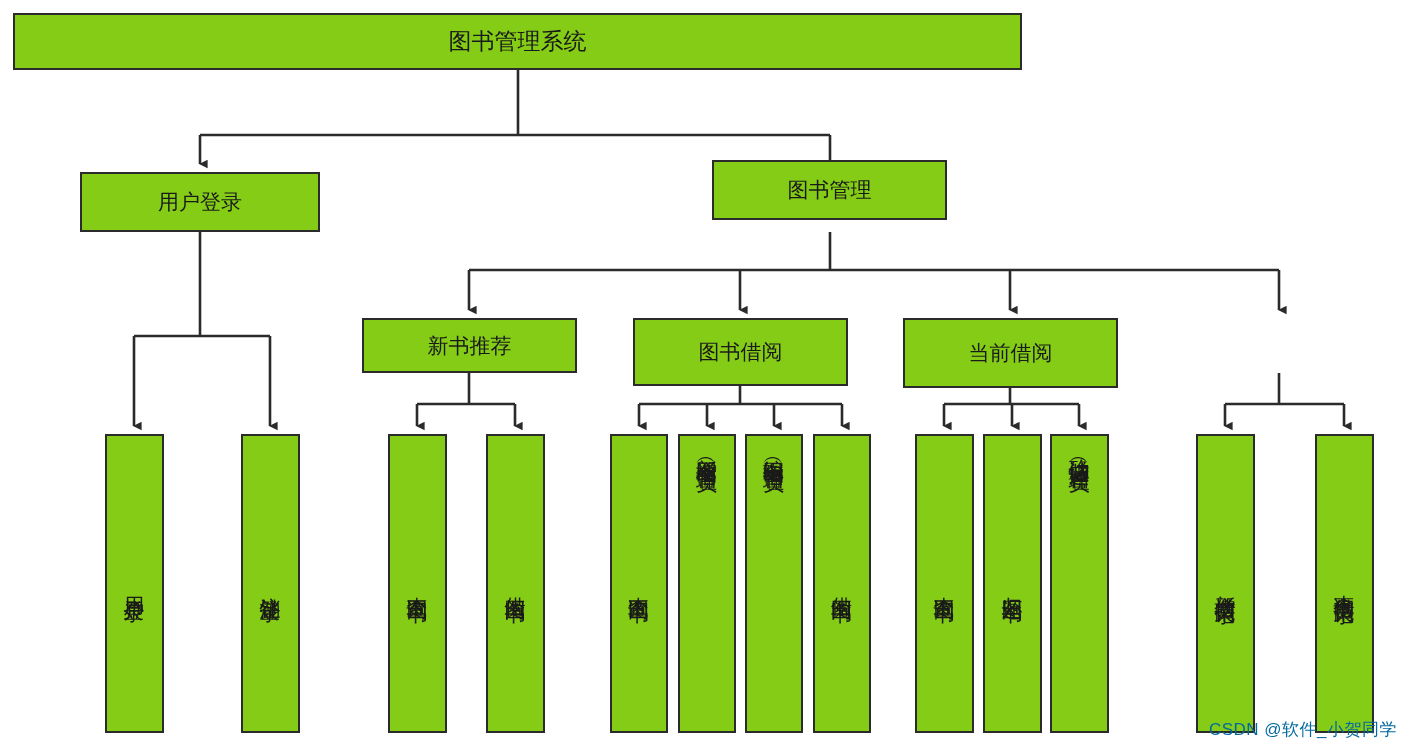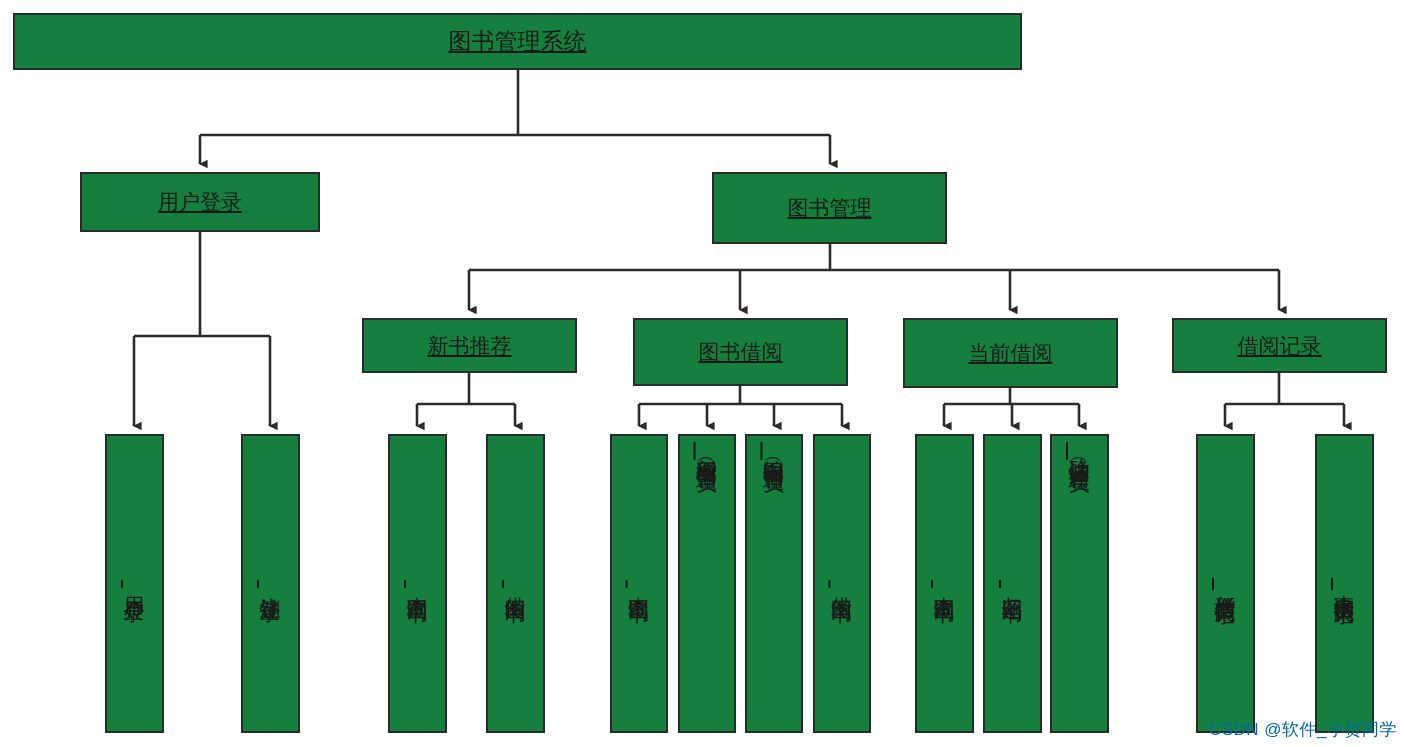--- a/index.html
+++ b/index.html
@@ -21,26 +21,25 @@
     position: absolute;
     left: 0;
     top: 0;
     width: 1405px;
     height: 747px;
   }
   .node {
     position: absolute;
     box-sizing: border-box;
     border: 2px solid #2b2b2b;
-    background: #15803d;
+    background: #84cc16;
     display: flex;
     align-items: center;
     justify-content: center;
     color: #1a1a1a;
-    text-decoration: underline;
   }
   .node.root {
     font-size: 23px;
   }
   .node.level1 {
     font-size: 21px;
   }
   .node.level2 {
     font-size: 21px;
   }
@@ -128,35 +127,32 @@
     </g>
   </svg>
 
   <div class="node root" style="left:13px; top:13px; width:1009px; height:57px;">
     <span>图书管理系统</span>
   </div>
 
   <div class="node level1" style="left:80px; top:172px; width:240px; height:60px;">
     <span>用户登录</span>
   </div>
-  <div class="node level1" style="left:712px; top:172px; width:235px; height:72px;">
+  <div class="node level1" style="left:712px; top:160px; width:235px; height:60px;">
     <span>图书管理</span>
   </div>
 
   <div class="node level2" style="left:362px; top:318px; width:215px; height:55px;">
     <span>新书推荐</span>
   </div>
   <div class="node level2" style="left:633px; top:318px; width:215px; height:68px;">
     <span>图书借阅</span>
   </div>
   <div class="node level2" style="left:903px; top:318px; width:215px; height:70px;">
     <span>当前借阅</span>
-  </div>
-  <div class="node level2" style="left:1172px; top:318px; width:215px; height:55px;">
-    <span>借阅记录</span>
   </div>
 
   <div class="node leaf center" style="left:105px; top:434px; width:59px; height:299px;">
     <span class="vtext">用户登录</span>
   </div>
   <div class="node leaf center" style="left:241px; top:434px; width:59px; height:299px;">
     <span class="vtext">注销登录</span>
   </div>
 
   <div class="node leaf center" style="left:388px; top:434px; width:59px; height:299px;">

